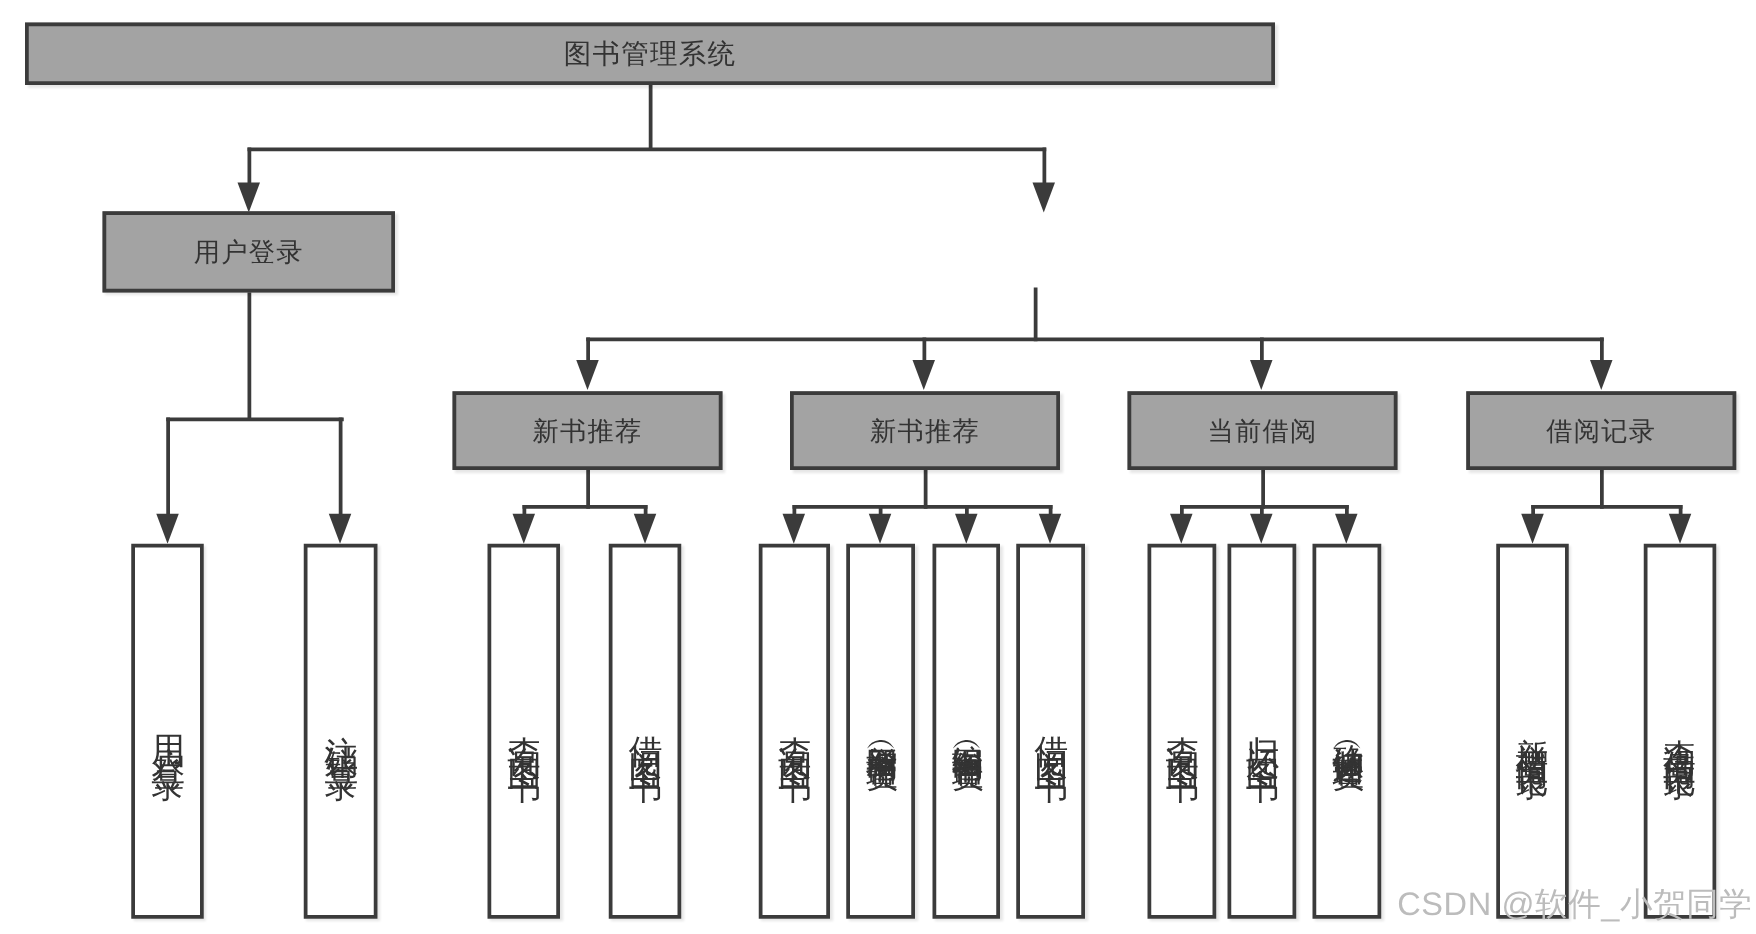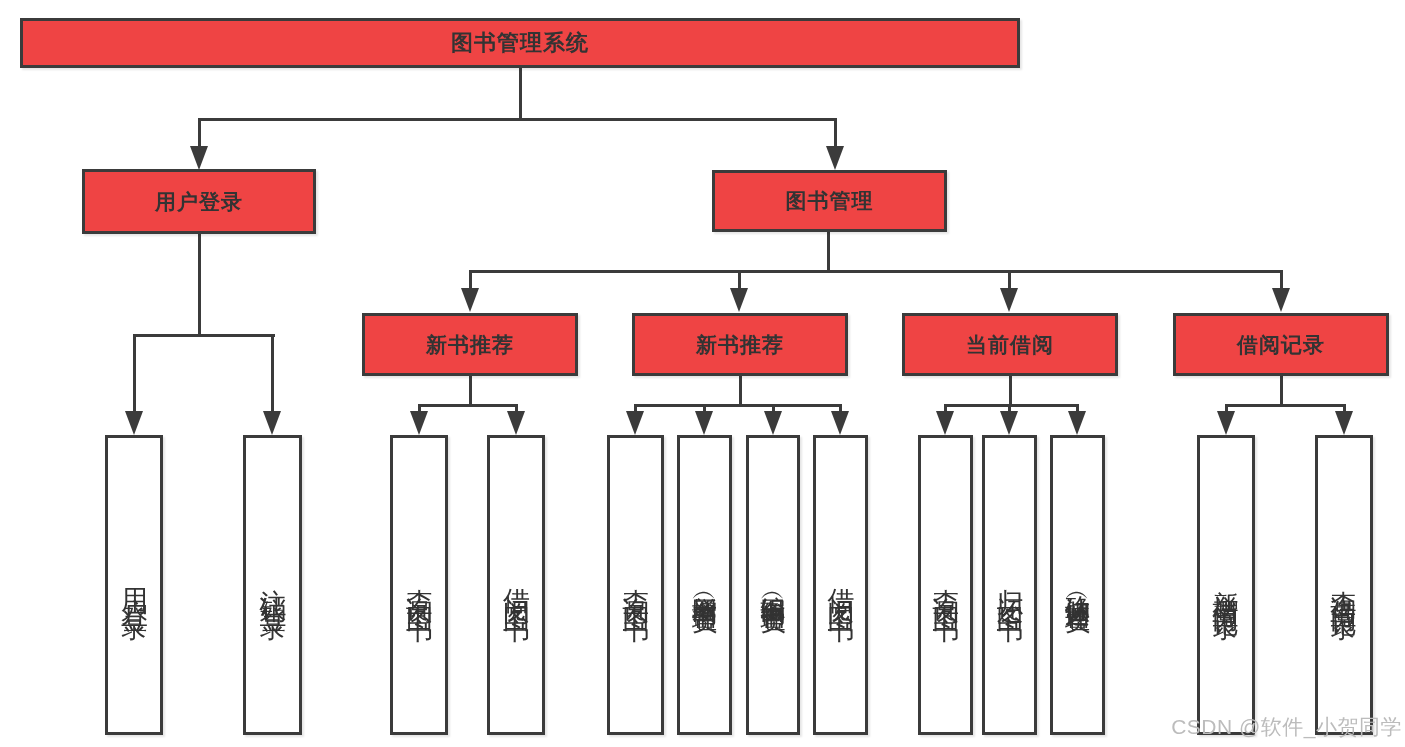--- a/index.html
+++ b/index.html
@@ -12,27 +12,26 @@
   body{
     width:1405px;height:747px;
     background:var(--bg);
     font-family:"Liberation Sans","DejaVu Sans",sans-serif;
     position:relative;overflow:hidden;
   }
   #canvas{position:absolute;inset:0;width:1405px;height:747px;}
   .box{
     position:absolute;box-sizing:border-box;
     border:3px solid var(--line);
-    background:#ef4444;
+    background:#a3a3a3;
     display:flex;align-items:center;justify-content:center;
     font-size:21px;color:var(--text);
     letter-spacing:1px;
     box-shadow:2px 2px 2px rgba(0,0,0,0.10);
     z-index:2;
-    font-weight:bold;
   }
   .leaf{
     position:absolute;box-sizing:border-box;
     border:3px solid var(--line);
     background:#fff;
     display:flex;align-items:center;justify-content:center;
     box-shadow:2px 2px 2px rgba(0,0,0,0.10);
     z-index:2;
     top:435px;height:300px;
   }
@@ -48,33 +47,32 @@
   .vl{position:absolute;width:3px;background:var(--line);z-index:1;}
   .hl{position:absolute;height:3px;background:var(--line);z-index:1;}
   .arw{
     position:absolute;width:0;height:0;z-index:1;
     border-left:9px solid transparent;
     border-right:9px solid transparent;
     border-top:24px solid var(--line);
   }
   .watermark{
     position:absolute;right:3px;bottom:6px;
-    font-size:21px;color:var(--wm);
+    font-size:26px;color:var(--wm);
     letter-spacing:0.5px;z-index:3;
   }
 </style>
 </head>
 <body>
 
 <div id="canvas">
 
   <div class="box" style="left:20px;top:18px;width:1000px;height:50px;font-size:22px;">图书管理系统</div>
 
   <div class="box" style="left:82px;top:169px;width:234px;height:65px;">用户登录</div>
-  <div class="box" style="left:712px;top:170px;width:235px;height:62px;">图书管理</div>
 
   <div class="box" style="left:362px;top:313px;width:216px;height:63px;">新书推荐</div>
   <div class="box" style="left:632px;top:313px;width:216px;height:63px;">新书推荐</div>
   <div class="box" style="left:1173px;top:313px;width:216px;height:63px;">借阅记录</div>
   <div class="box" style="left:902px;top:313px;width:216px;height:63px;">当前借阅</div>
 
   <div class="leaf" style="left:105px;width:58px;">
     <span>用户登录</span>
     </div>
   <div class="leaf" style="left:243px;width:59px;">

